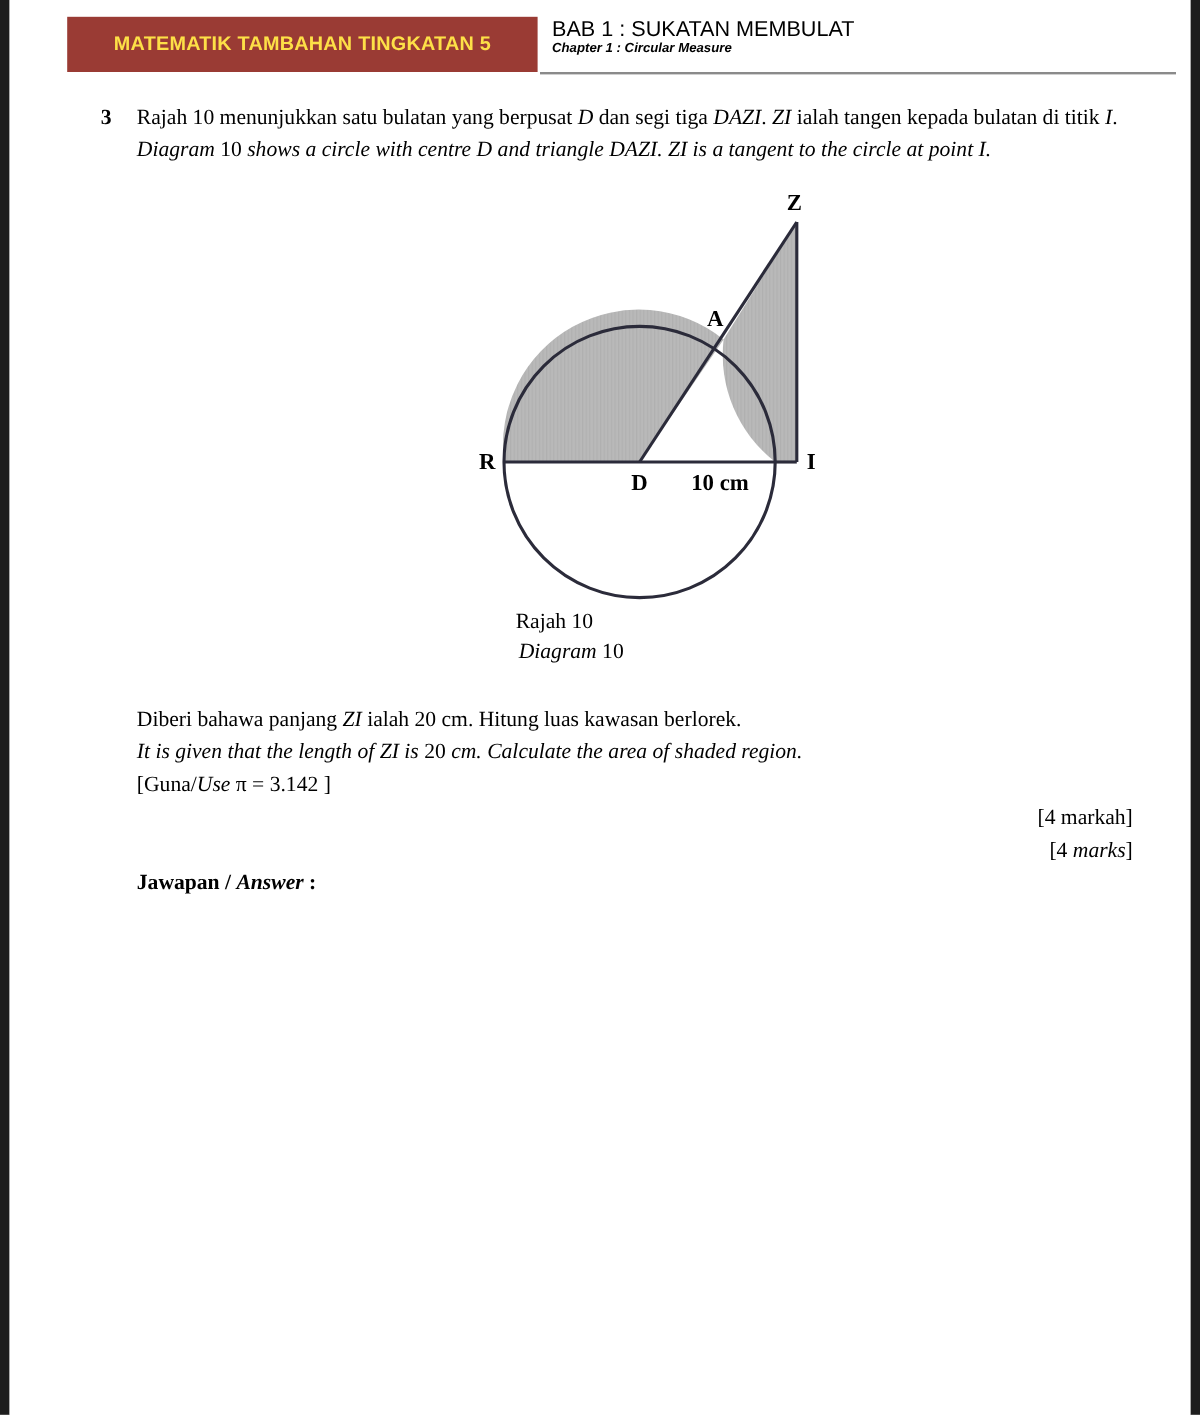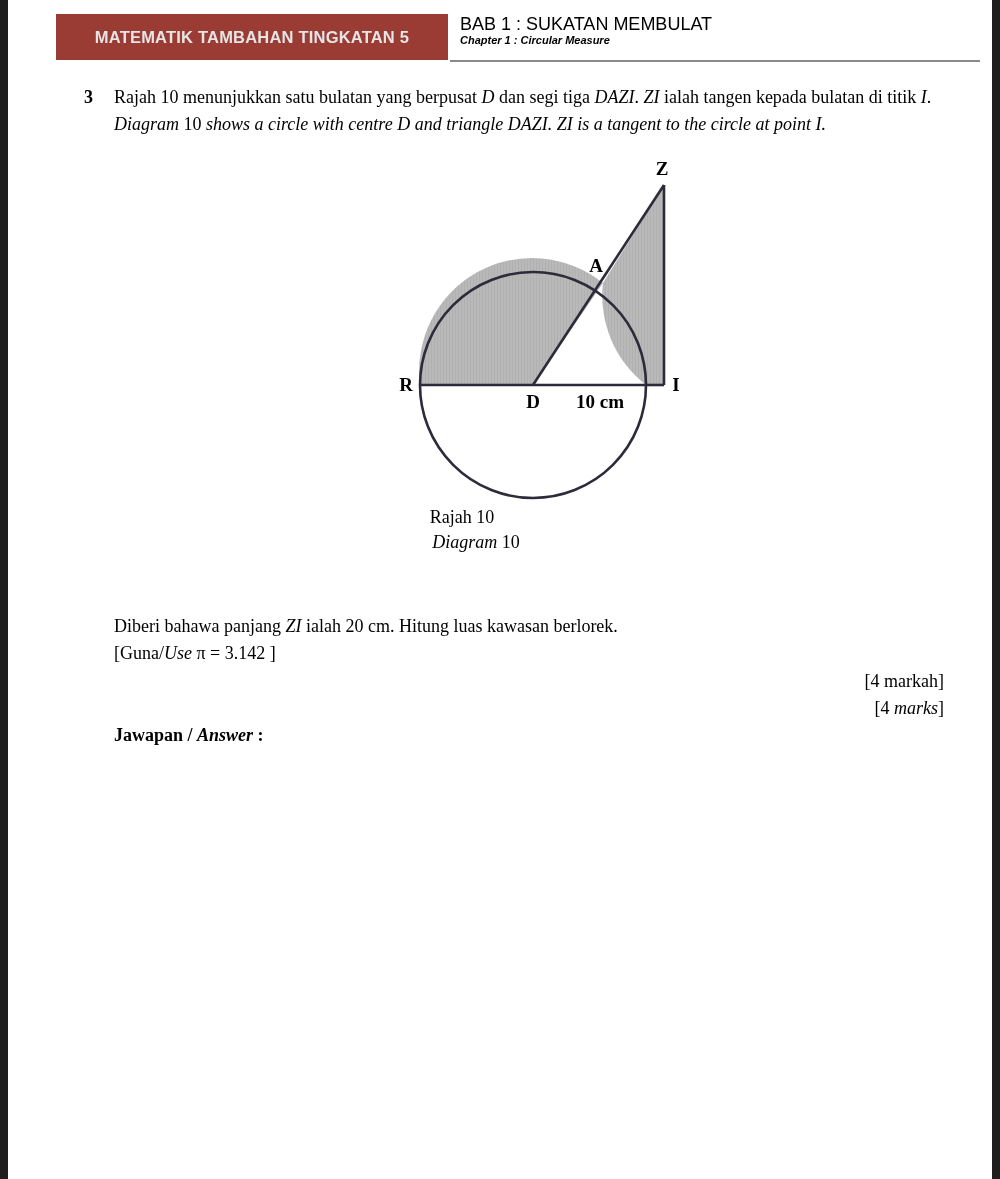--- a/index.html
+++ b/index.html
@@ -50,21 +50,21 @@
     top: 14px;
     width: 392px;
     height: 46px;
     background: #9a3b34;
     display: flex;
     align-items: center;
     justify-content: center;
     box-sizing: border-box;
   }
   .header-badge span {
-    color: #e5e5e5;
+    color: #fde047;
     font-family: "Liberation Sans", "DejaVu Sans", sans-serif;
     font-weight: bold;
     font-size: 16.5px;
     letter-spacing: 0.2px;
     white-space: nowrap;
   }
   .header-right {
     position: absolute;
     left: 452px;
     top: 16px;
@@ -141,21 +141,21 @@
     font-size: 18px;
     line-height: 25px;
   }
   .caption .cap-en { font-style: italic; padding-left: 28px; }
   .caption .cap-en .num { font-style: normal; }
 
   
   .lower {
     position: absolute;
     left: 106px;
-    top: 613px;
+    top: 586px;
     width: 828px;
     font-size: 18px;
     line-height: 27px;
   }
   .lower p { margin: 0; }
   .lower .eng { font-style: italic; }
 
   .marks {
     position: absolute;
     left: 0;
@@ -244,20 +244,21 @@
   <div class="caption">
     <div><span>Rajah</span>
       <span>10</span></div>
     <div class="cap-en"><span>Diagram</span>
       <span class="num">10</span></div>
   </div>
 
   <div class="lower">
     <p><span>Diberi bahawa panjang </span><i class="t">ZI</i><span> ialah 20 cm. Hitung luas kawasan berlorek.</span></p>
 
+    <p class="eng"><span>It is given that the length of ZI is </span><span class="up">20</span><span> cm. Calculate the area of shaded region.</span></p>
 
     <p class="pi-line"><span>[Guna/</span><i class="t">Use</i><span> π = 3.142 ]</span></p>
   </div>
 
   <div class="marks">
     <div>[4 markah]</div>
     <div class="m-en"><span>[4 </span><span class="w">marks</span><span>]</span></div>
   </div>
 
   <div class="answer"><span>Jawapan / </span><span class="ans-en">Answer</span><span> :</span></div>

